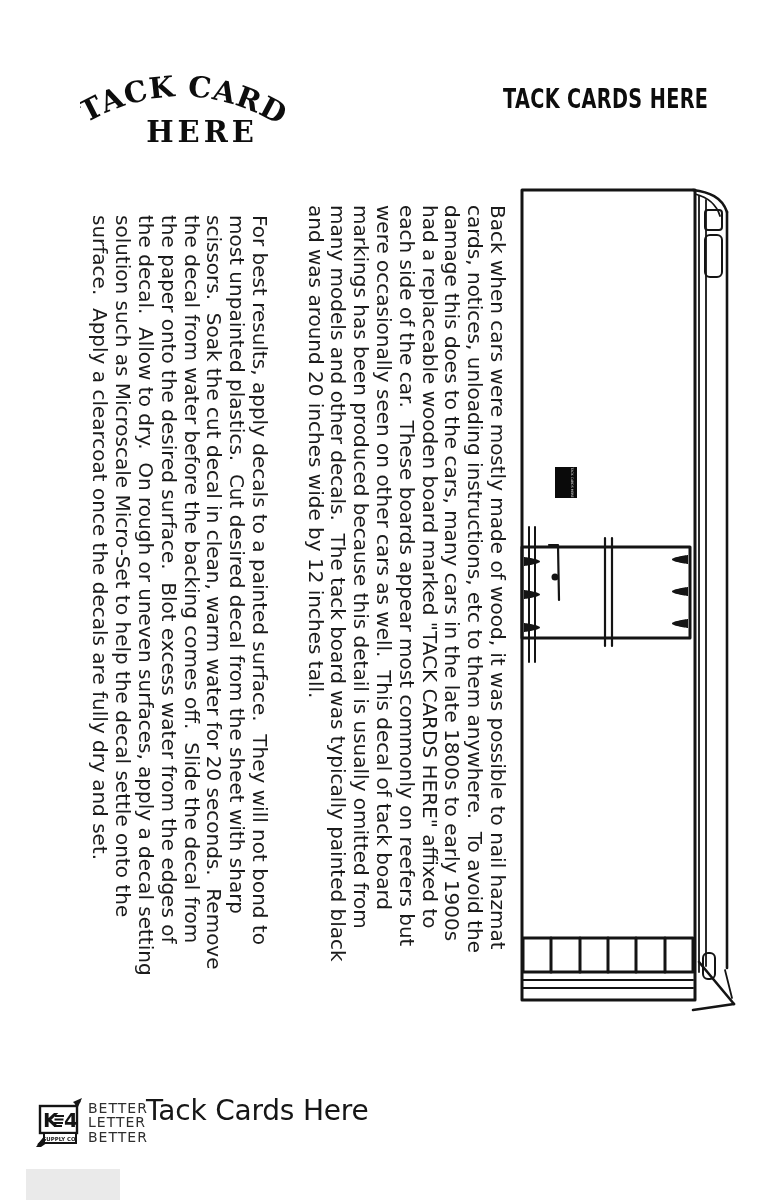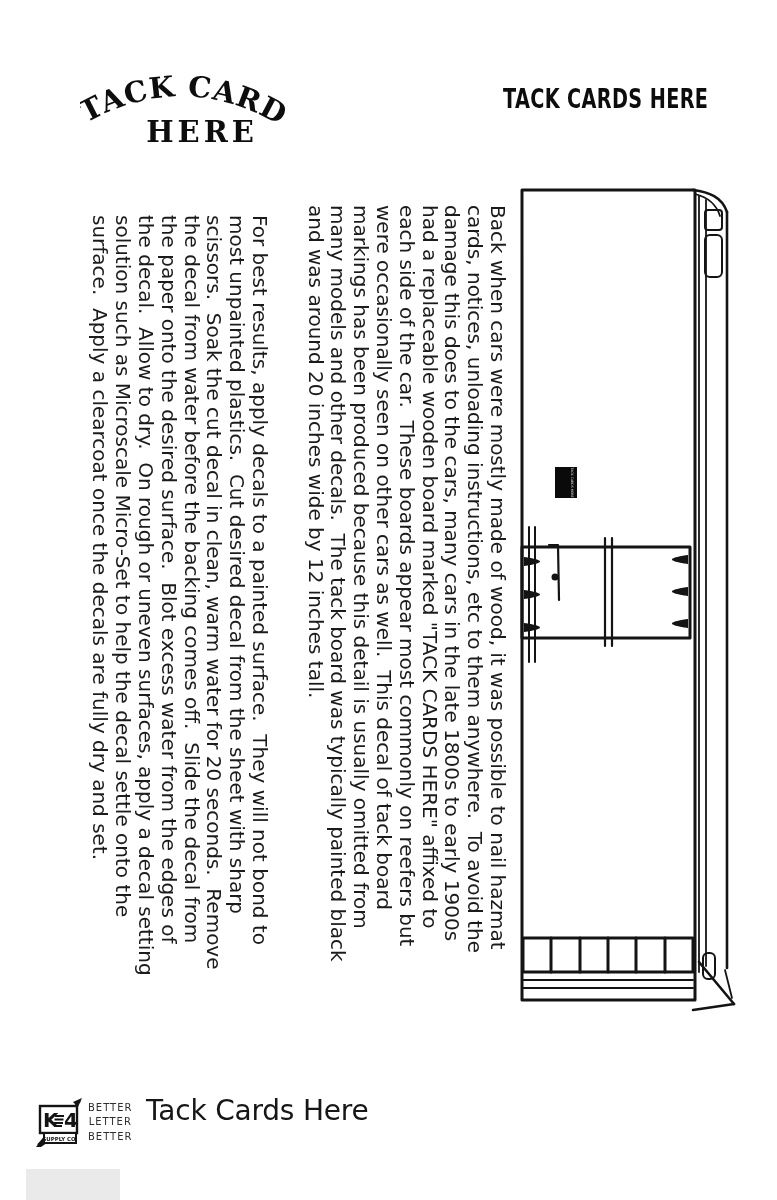--- a/index.html
+++ b/index.html
@@ -16,22 +16,22 @@
   .stage{position:absolute;left:0;top:0;width:1200px;height:777px;
          transform-origin:0 0;transform:rotate(90deg) translateY(-777px);}
   .para{position:absolute;font-size:20px;line-height:22.8px;color:#1b1b1b;}
   .para .line{white-space:pre;}
   .para-history{left:205px;top:268px;}
   .para-instructions{left:215px;top:506px;}
   .boxcar{position:absolute;left:180px;top:38px;}
 
   
   .k4-logo{position:absolute;left:36px;top:1098px;}
-  .tagline{position:absolute;left:88px;top:1101px;font-size:10px;line-height:14.3px;
-           letter-spacing:1px;color:#2e2e2e;text-align:center;}
+  .tagline{position:absolute;left:88px;top:1101px;font-size:14px;line-height:14.3px;
+           letter-spacing:1px;color:#2e2e2e;}
   .product-name{position:absolute;left:146px;top:1094px;font-size:28px;color:#161616;
                 letter-spacing:-.2px;white-space:nowrap;}
   .scan-artifact{position:absolute;left:26px;top:1169px;width:94px;height:31px;background:#eaeaea;}
 </style>
 </head>
 <body>
 
 <div class="page">
 
   <div class="arc-logo">

